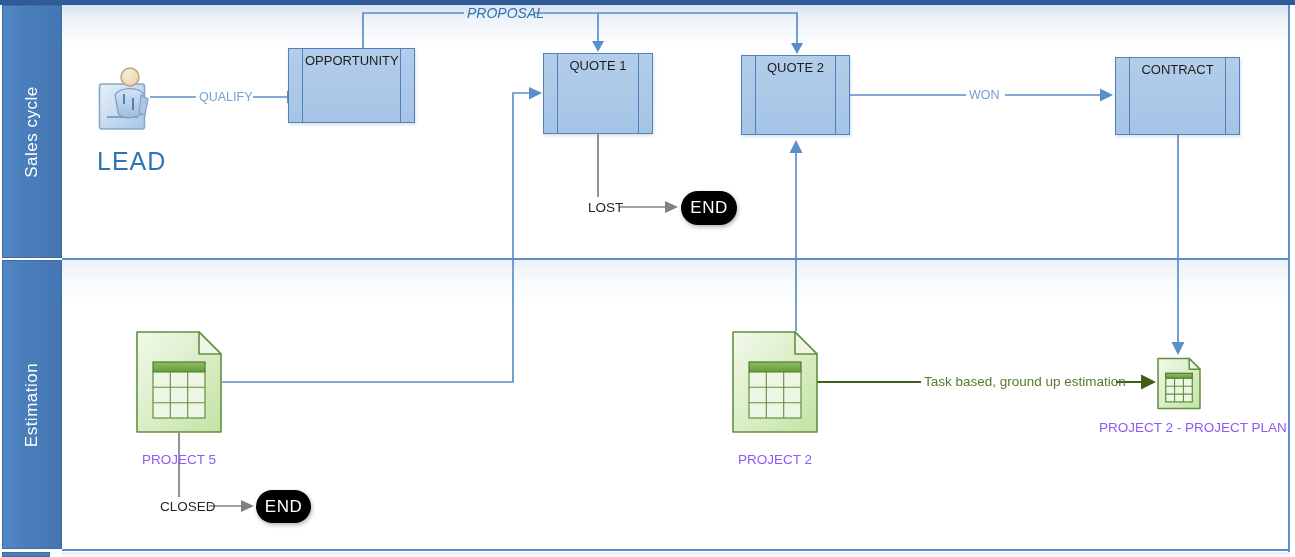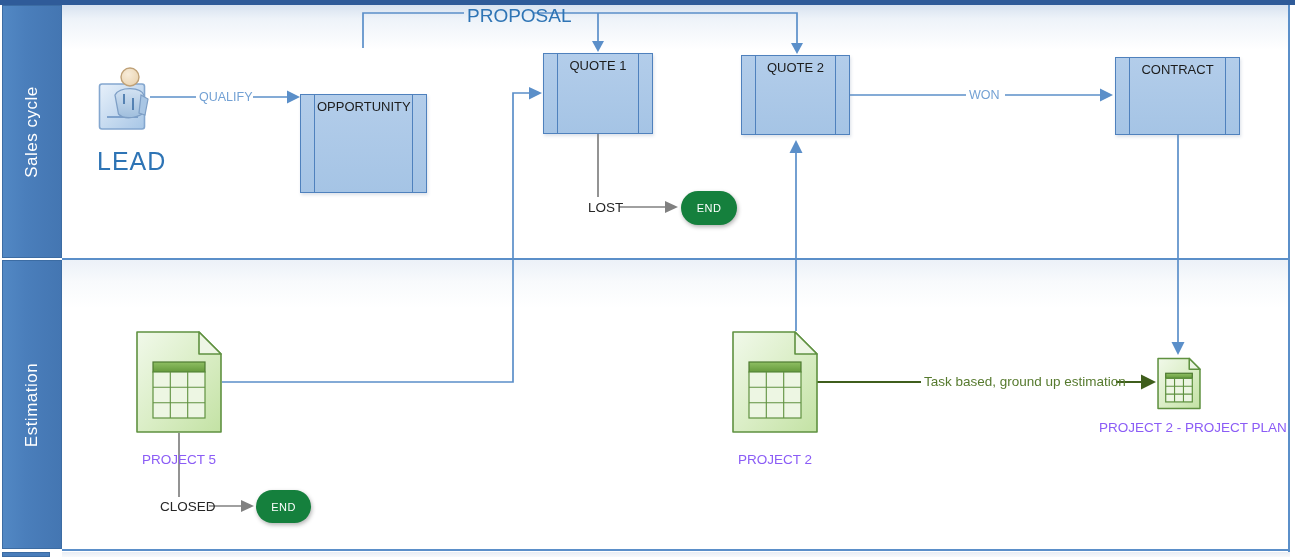--- a/index.html
+++ b/index.html
@@ -38,28 +38,28 @@
   .process-box .bar{position:absolute;top:0;bottom:0;width:0;border-left:1.3px solid #4f81bd;}
   .process-box .bar.l{left:13px;}
   .process-box .bar.r{right:13px;}
   .process-box .box-title{
     position:absolute;top:4px;left:16px;right:16px;text-align:center;
     font-size:13px;color:#1c1c1c;white-space:nowrap;
   }
   
   .conn-label{white-space:nowrap;font-size:12.5px;}
   .lbl-lightblue{color:#73a1d4;}
-  .lbl-strongblue{color:#2e74b5;font-size:19px;}
+  .lbl-strongblue{color:#2e74b5;font-size:14px;font-style:italic;}
   .lbl-black{color:#262626;font-size:13.5px;}
   .lbl-green{color:#567a2e;font-size:13.5px;}
   
   .end-pill{
-    background:#15803d;color:#ffffff;border-radius:17px;
+    background:#000000;color:#ffffff;border-radius:17px;
     display:flex;align-items:center;justify-content:center;
-    font-size:11px;letter-spacing:.5px;
+    font-size:17px;letter-spacing:.5px;
     box-shadow:1px 2px 4px rgba(0,0,0,.3);
   }
   
   .doc-caption{text-align:center;font-size:13.5px;color:#8b5cf6;white-space:nowrap;}
   #lead-label{font-size:25px;color:#2e74b5;letter-spacing:1px;}
   svg{display:block;}
   #connector-layer{left:0;top:0;pointer-events:none;}
 </style>
 </head>
 <body>
@@ -164,21 +164,21 @@
       <line x1="9" y1="51" x2="40" y2="51" stroke="#6d94c4" stroke-width="1.6"></line>
       <circle cx="32" cy="11" r="9" fill="url(#gHead)" stroke="#bfa177" stroke-width="1.4"></circle>
       <path d="M17,29 C22,20.5 43,20.5 46,29.5 L44.5,48 C35,53 25,53 20.5,48 Z" fill="url(#gBody)" stroke="#7e9fc6" stroke-width="1.3"></path>
       <path d="M26,28 V38" stroke="#3c6ea5" stroke-width="1.6" fill="none"></path>
       <path d="M35,32 V44" stroke="#3c6ea5" stroke-width="1.6" fill="none"></path>
       <path d="M43,29 L50,33 47,49 41,47 Z" fill="#a9c6e4" stroke="#7e9fc6" stroke-width="1.2"></path>
     </svg>
   </div>
   <div class="abs" id="lead-label" style="left:97px;top:147px;">LEAD</div>
 
-  <div class="abs process-box" style="left:300px;top:48px;width:127px;height:99px;margin-top:46px;">
+  <div class="abs process-box" style="left:288px;top:48px;width:127px;height:75px;">
     <span class="bar l"></span>
     <span class="bar r"></span>
     <span class="box-title">OPPORTUNITY</span>
   </div>
   <div class="abs process-box" style="left:543px;top:53px;width:110px;height:81px;">
     <span class="bar l"></span>
     <span class="bar r"></span>
     <span class="box-title">QUOTE 1</span>
   </div>
   <div class="abs process-box" style="left:741px;top:55px;width:109px;height:80px;">

